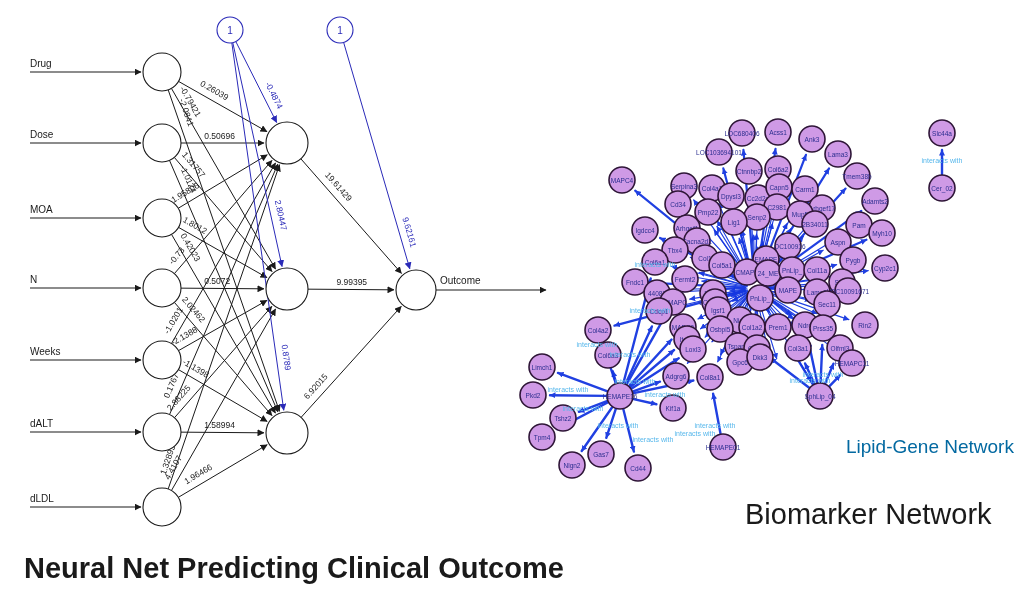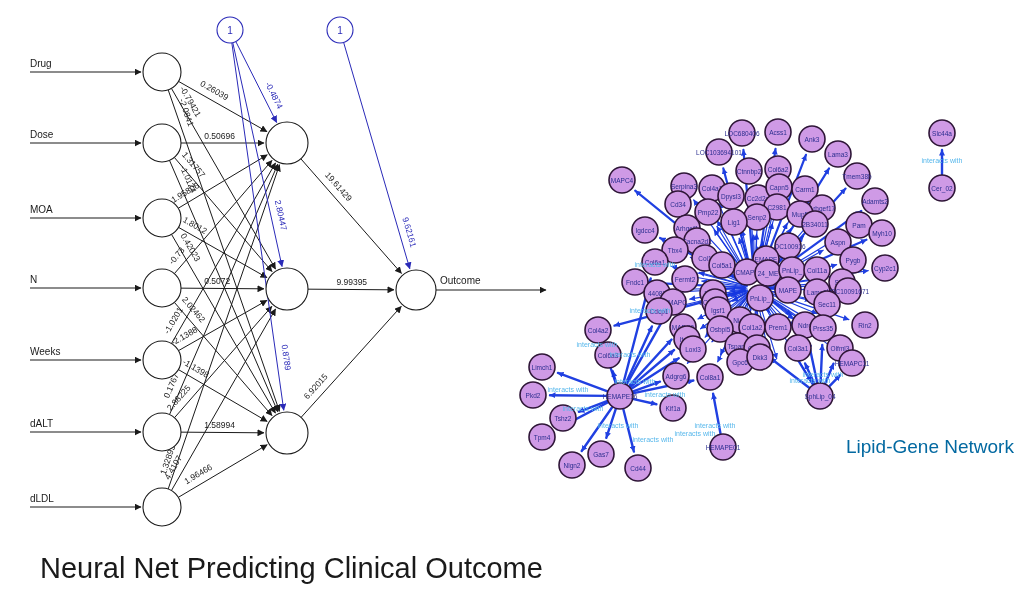--- a/index.html
+++ b/index.html
@@ -2,21 +2,21 @@
 <html><head>
 <meta charset="utf-8">
 <style>
   html,body{margin:0;padding:0;background:#ffffff;}
   #page{position:relative;width:1024px;height:611px;background:#ffffff;overflow:hidden;
         font-family:"Liberation Sans",sans-serif;}
   svg text{font-family:"Liberation Sans",sans-serif;}
   #nn-svg{position:absolute;left:0;top:0;}
   #net-svg{position:absolute;left:505px;top:95px;}
   .caption{position:absolute;color:#1a1a1a;white-space:nowrap;}
-  #cap-nn{left:40px;top:552px;font-size:29px;}
+  #cap-nn{left:24px;top:552px;font-size:29px;font-weight:bold;}
   #cap-bio{left:745px;top:498px;font-size:29px;}
   #cap-lipid{left:846px;top:436px;font-size:19px;color:#0369a1;}
 </style>
 </head>
 <body>
 <div id="page">
 
   <svg id="nn-svg" width="560" height="550">
       <defs>
         <marker id="mk-b" markerWidth="7" markerHeight="7" refX="6.5" refY="3.5" orient="auto" markerUnits="userSpaceOnUse">
@@ -464,15 +464,16 @@
         <text x="210" y="333" font-size="7" fill="#58b8ec" text-anchor="middle">interacts with</text>
         <text x="145" y="218" font-size="7" fill="#58b8ec" text-anchor="middle">interacts with</text>
         <text x="125" y="262" font-size="7" fill="#58b8ec" text-anchor="middle">interacts with</text>
         <text x="305" y="288" font-size="7" fill="#58b8ec" text-anchor="middle">interacts with</text>
         <text x="318" y="282" font-size="7" fill="#58b8ec" text-anchor="middle">interacts with</text>
         <text x="150" y="172" font-size="7" fill="#58b8ec" text-anchor="middle">interacts with</text>
       </g>
     </svg>
 
   <div id="cap-lipid" class="caption">Lipid-Gene Network</div>
+  <div id="cap-bio" class="caption">Biomarker Network</div>
   <div id="cap-nn" class="caption">Neural Net Predicting Clinical Outcome</div>
 
 </div>
 
 </body></html>

